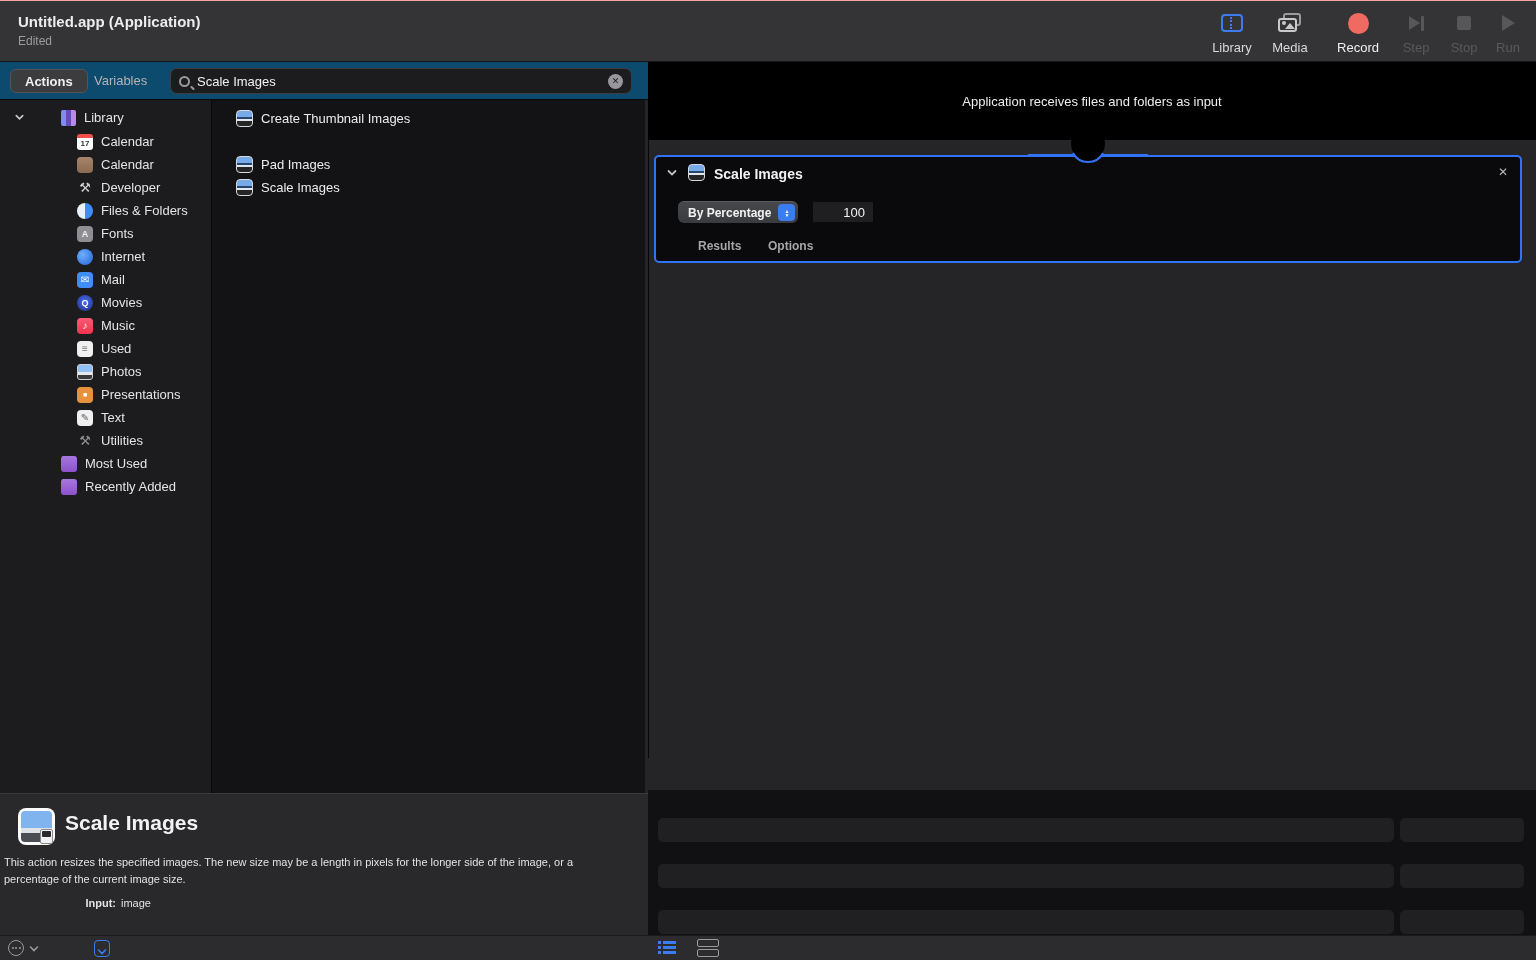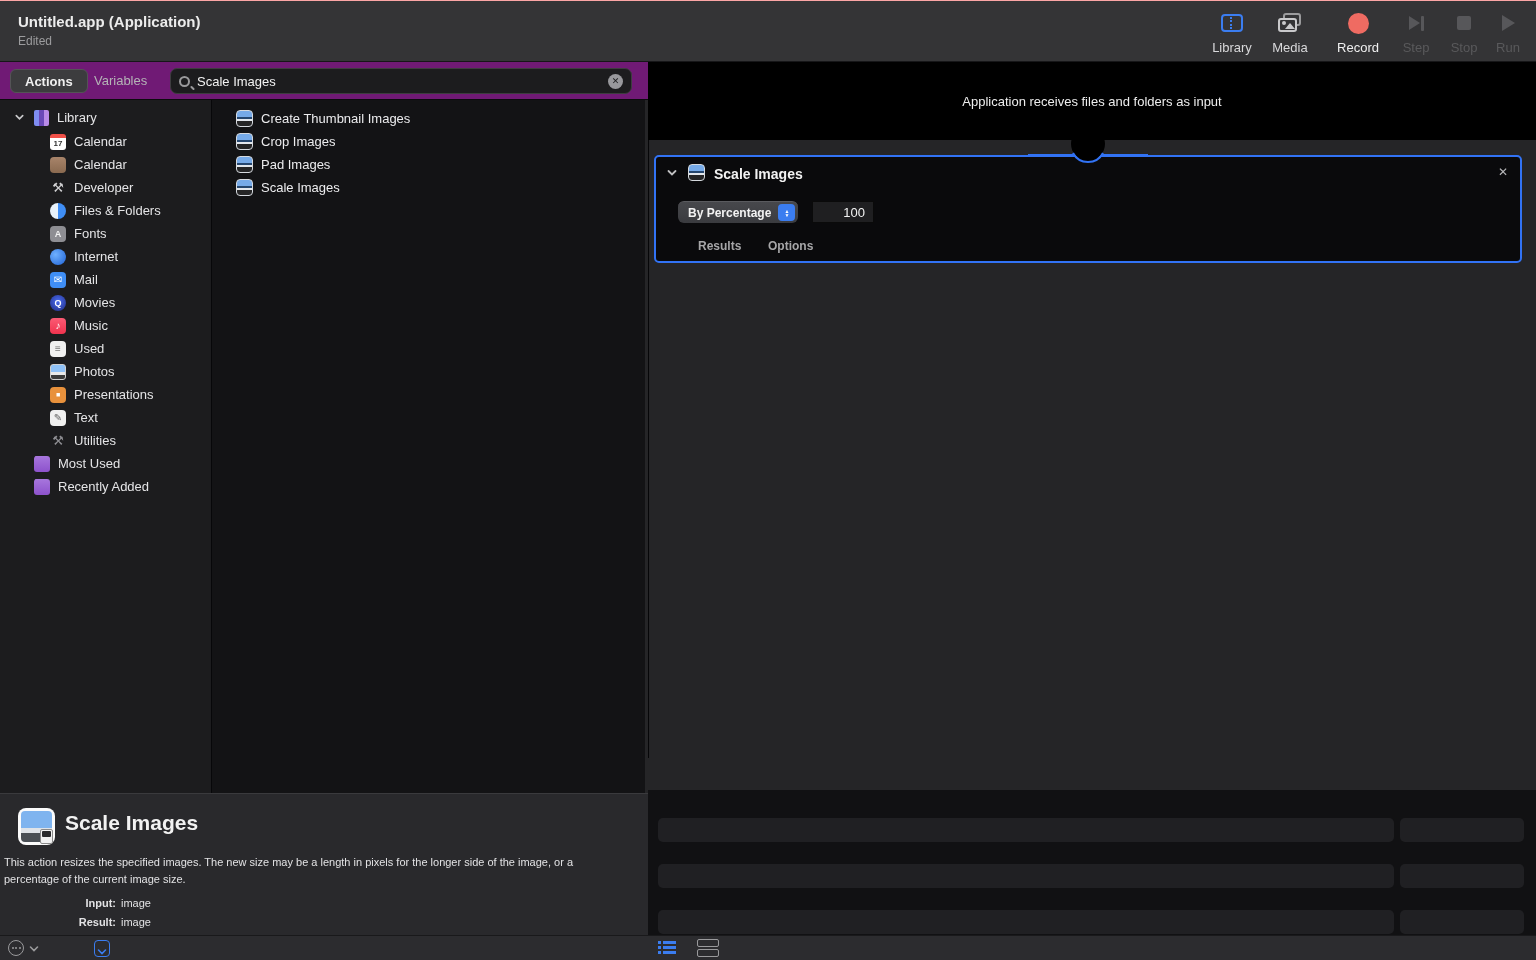--- a/index.html
+++ b/index.html
@@ -26,36 +26,36 @@
   .ico-media .front { position:absolute; left:0; top:5px; width:19px; height:14px; border:2px solid #c9c9cb; border-radius:3px; background:#343436; }
   .ico-media .dot { position:absolute; left:4px; top:8px; width:4px; height:4px; border-radius:50%; background:#c9c9cb; }
   .ico-media .mtn { position:absolute; left:7px; top:10px; width:0; height:0; border-left:5px solid transparent; border-right:5px solid transparent; border-bottom:6px solid #c9c9cb; }
   .ico-record { width:21px; height:21px; border-radius:50%; background:#ef6b62; }
   .ico-play { width:0; height:0; border-top:8px solid transparent; border-bottom:8px solid transparent; border-left:13px solid #57575a; }
   .ico-step { display:flex; align-items:center; gap:1px; }
   .ico-step .bar { width:3px; height:15px; background:#57575a; border-radius:1px; }
   .ico-stop { width:14px; height:14px; background:#57575a; border-radius:2px; }
 
   
-  .tabrow { left:0; top:62px; width:648px; height:38px; background:#701a75; border-bottom:1px solid #0b0b0d; }
+  .tabrow { left:0; top:62px; width:648px; height:38px; background:#0c4a6e; border-bottom:1px solid #0b0b0d; }
   .seg-actions { left:10px; top:7px; height:24px; padding:0 14px; display:flex; align-items:center; background:#3c3c3e; border:1px solid #545456; border-radius:6px; font-size:13px; font-weight:bold; color:#f0f0f0; }
   .lbl-variables { left:94px; top:11px; font-size:13px; color:#b4b4b6; }
   .searchbox { left:170px; top:6px; width:462px; height:26px; background:#1c1c1e; border:1px solid #3d3d3f; border-radius:7px; display:flex; align-items:center; padding:0 8px; gap:7px; }
   .mag { width:11px; height:11px; border:2px solid #9a9a9c; border-radius:50%; position:relative; flex:none; }
   .mag::after { content:""; position:absolute; left:9px; top:9px; width:5px; height:2px; background:#9a9a9c; transform:rotate(45deg); border-radius:1px; }
   .searchbox input { flex:1; background:transparent; border:none; outline:none; color:#f2f2f2; font-size:13px; font-family:"Liberation Sans", sans-serif; }
   .clear-btn { width:15px; height:15px; border-radius:50%; background:#98989c; color:#1d1d1f; font-size:9px; display:flex; align-items:center; justify-content:center; flex:none; }
 
   
   .sidebar { left:0; top:100px; width:212px; height:693px; background:#1c1c1e; border-right:1px solid #070709; }
   .side-row { position:absolute; left:0; width:212px; height:23px; display:flex; align-items:center; font-size:13px; color:#e4e4e6; }
   .row-hl { position:absolute; left:6px; right:10px; top:0; bottom:0; background:#414145; border-radius:5px; }
   .side-row > * { position:relative; }
   .chev-svg { width:11px; height:11px; flex:none; }
-  .icon16 { width:16px; height:16px; border-radius:4px; display:flex; align-items:center; justify-content:center; font-size:9px; flex:none; overflow:hidden; }
+  .icon16 { width:16px; height:16px; border-radius:4px; display:flex; align-items:center; justify-content:center; font-size:9px; flex:none; overflow:hidden;margin-left:27px; }
   .circ { border-radius:50%; }
   .i-books { background:linear-gradient(90deg,#7f8df2 0 34%, #6a49b8 34% 67%, #b98be8 67%); border-radius:2px; width:15px; height:16px; }
   .i-calendar { background:#fff; border-top:4px solid #f05048; color:#333; font-size:8px; font-weight:bold; border-radius:3px; }
   .i-contacts { background:linear-gradient(#a8846a,#8a6a50); }
   .i-developer { background:transparent; color:#d2d2d4; font-size:13px; }
   .i-finder { background:linear-gradient(90deg,#e8f2fb 0 48%, #3f8ef5 48%); }
   .i-fonts { background:#8e8e93; color:#f2f2f2; font-size:9px; font-weight:bold; }
   .i-internet { background:radial-gradient(circle at 35% 35%, #6fb0ff, #1f63d6); }
   .i-mail { background:#3f8ef5; color:#fff; font-size:10px; }
   .i-movies { background:radial-gradient(circle at 50% 40%, #4a6cf0, #202c80); color:#fff; font-size:9px; font-weight:bold; }
@@ -298,26 +298,20 @@
       </div>
   </div>
 
   <div class="abs action-col">
     <div class="act-row" style="top:7px">
         <span style="width:24px"></span>
         <span class="action-icon"></span>
         <span style="width:8px"></span>
         <span>Create Thumbnail Images</span>
       </div>
-    <div class="act-row" style="top:30px">
-        <span style="width:24px"></span>
-        <span class="action-icon"></span>
-        <span style="width:8px"></span>
-        <span>Crop Images</span>
-      </div>
     <div class="act-row" style="top:53px">
         <span style="width:24px"></span>
         <span class="action-icon"></span>
         <span style="width:8px"></span>
         <span>Pad Images</span>
       </div>
     <div class="act-row" style="top:76px">
         <span class="act-hl"></span>
         <span style="width:24px"></span>
         <span class="action-icon"></span>
@@ -373,23 +367,20 @@
   <div class="abs desc">
     <div class="abs desc-icon">
       <div class="photo">
           <span class="mini"></span>
         </div>
     </div>
     <div class="abs desc-title">Scale Images</div>
     <div class="abs desc-body">This action resizes the specified images. The new size may be a length in pixels for the longer side of the image, or a percentage of the current image size.</div>
     <div class="abs io-row" style="top:103px">
       <span class="io-label">Input:</span><span>image</span>
-    </div>
-    <div class="abs io-row" style="top:122px">
-      <span class="io-label">Result:</span><span>image</span>
     </div>
   </div>
 
   <div class="abs bottombar">
     <div class="abs more-circle">
         <i></i>
         <i></i>
         <i></i>
       </div>
     <svg class="abs bb-chev" width="10" height="8" viewBox="0 0 10 8">

